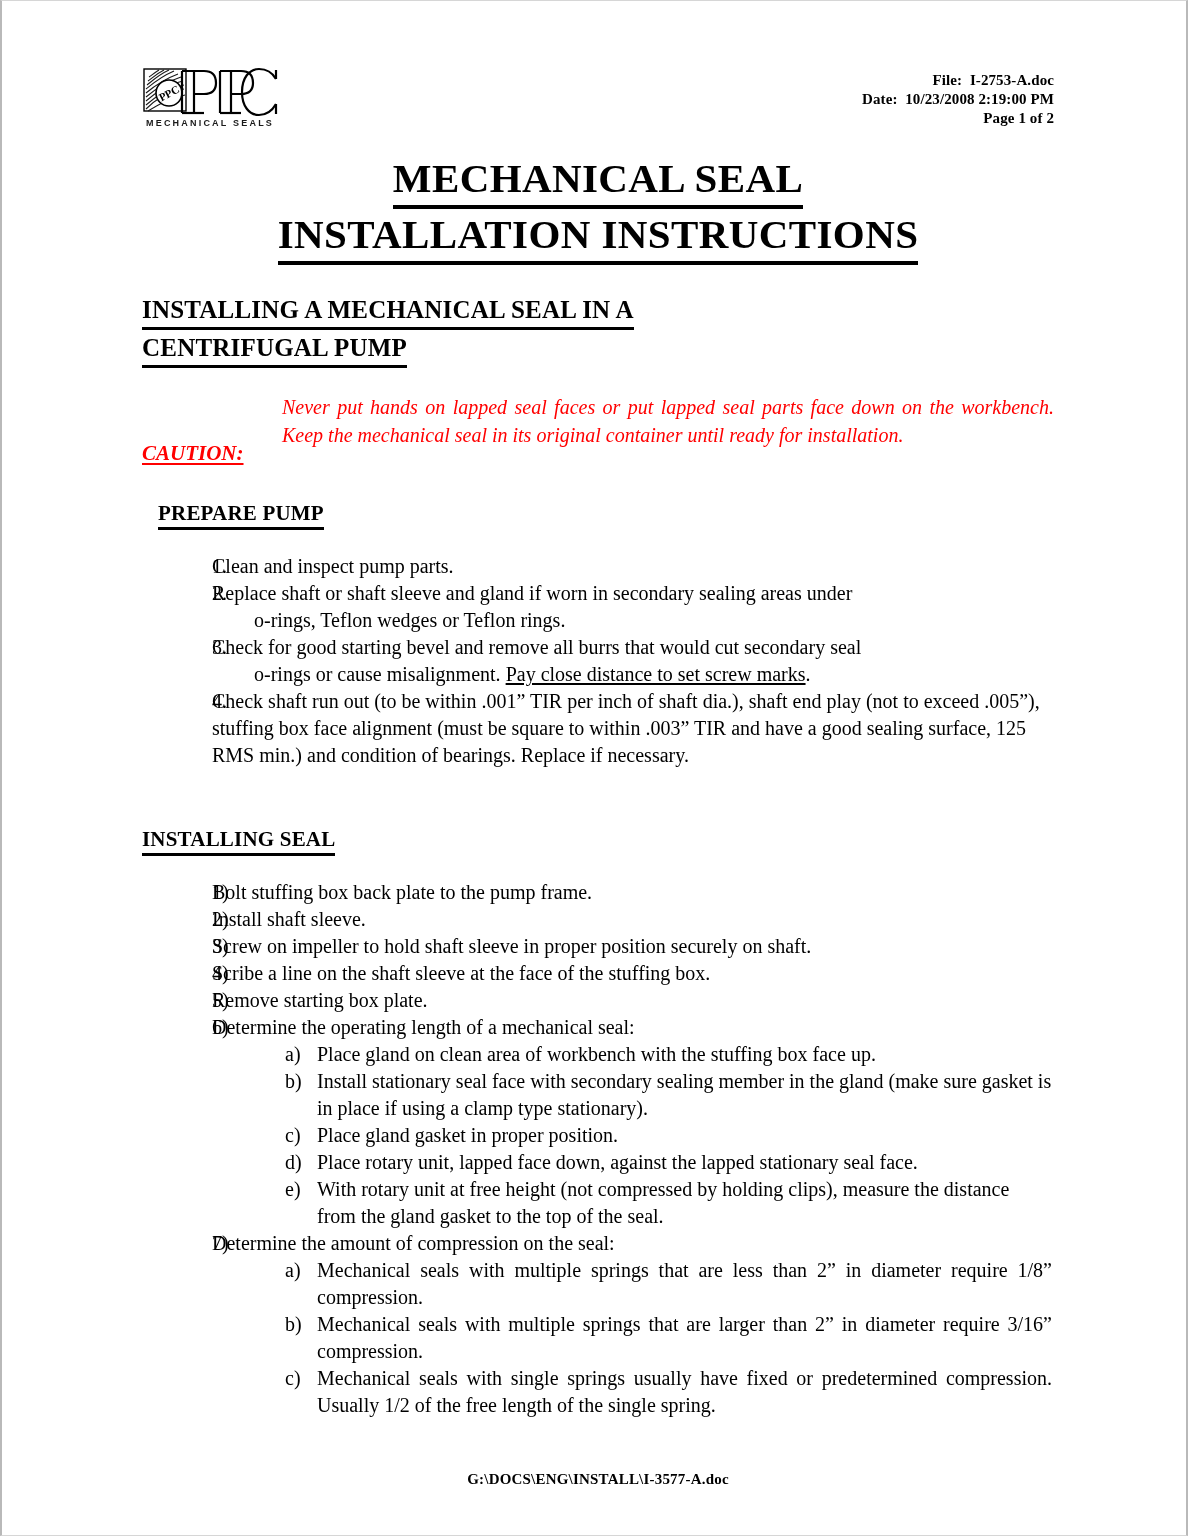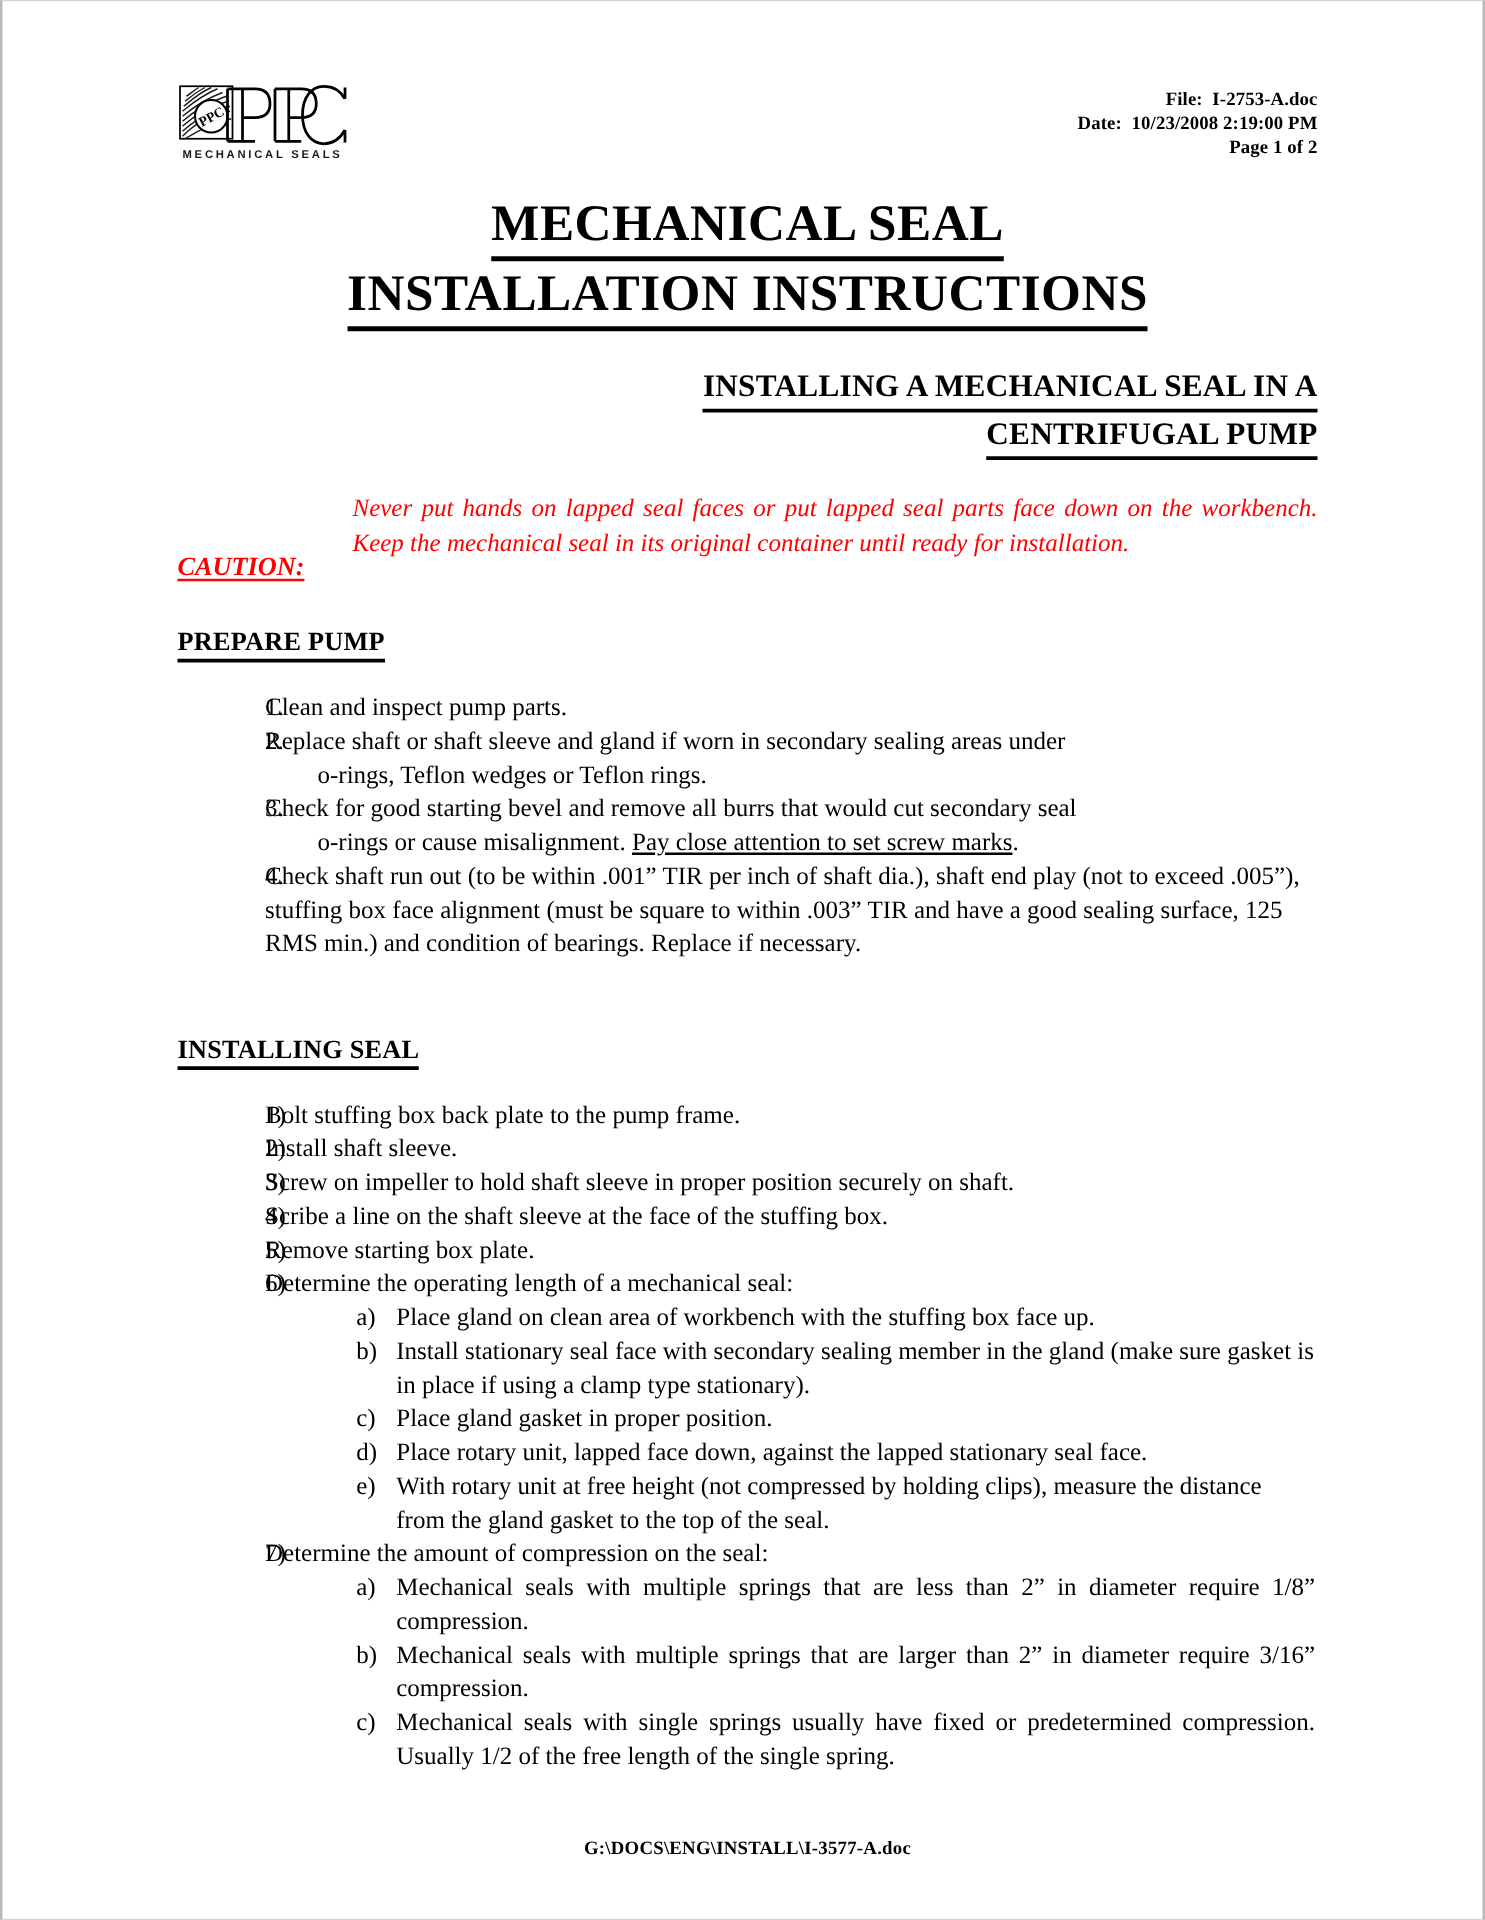--- a/index.html
+++ b/index.html
@@ -72,21 +72,21 @@
   .title-main span {
     border-bottom: 4px solid #000;
     padding-bottom: 1px;
     display: inline-block;
   }
   .subtitle-block {
     position: absolute;
     left: 140px;
     top: 291px;
     width: 912px;
-    text-align: right;
+    text-align: left;
   }
   .subtitle {
     font-size: 25px;
     font-weight: bold;
     line-height: 35px;
     letter-spacing: 0.2px;
   }
   .subtitle span {
     border-bottom: 3px solid #000;
     padding-bottom: 0px;
@@ -128,21 +128,21 @@
     left: 140px;
     font-size: 21px;
     font-weight: bold;
     letter-spacing: 0.2px;
   }
   .section-heading span {
     border-bottom: 3px solid #000;
     padding-bottom: 1px;
     display: inline-block;
   }
-  #heading-prepare { top: 500px; }
+  #heading-prepare { top: 500px; margin-left: 16px; }
   #heading-installing { top: 826px; }
 
   
   .list {
     position: absolute;
     left: 140px;
     width: 912px;
     font-size: 20px;
     line-height: 27px;
   }
@@ -280,21 +280,21 @@
         <div class="item-text">
           <span>Replace shaft or shaft sleeve and gland if worn in secondary sealing areas under</span>
           <span class="cont-indent">o-rings, Teflon wedges or Teflon rings.</span>
         </div>
       </div>
 
       <div class="item">
         <div class="item-num">3.</div>
         <div class="item-text">
           <span>Check for good starting bevel and remove all burrs that would cut secondary seal</span>
-          <span class="cont-indent"><span>o-rings or cause misalignment.  </span><span class="u">Pay close attention to set screw marks</span><span>.</span></span>
+          <span class="cont-indent"><span>o-rings or cause misalignment.  </span><span class="u">Pay close distance to set screw marks</span><span>.</span></span>
         </div>
       </div>
 
       <div class="item">
         <div class="item-num">4.</div>
         <div class="item-text">Check shaft run out (to be within .001” TIR per inch of shaft dia.), shaft end play (not to exceed .005”), stuffing box face alignment (must be square to within .003” TIR and have a good sealing surface, 125 RMS min.) and condition of bearings. Replace if necessary.</div>
       </div>
     </div>
 
     <div class="section-heading" id="heading-installing"><span>INSTALLING SEAL</span></div>

